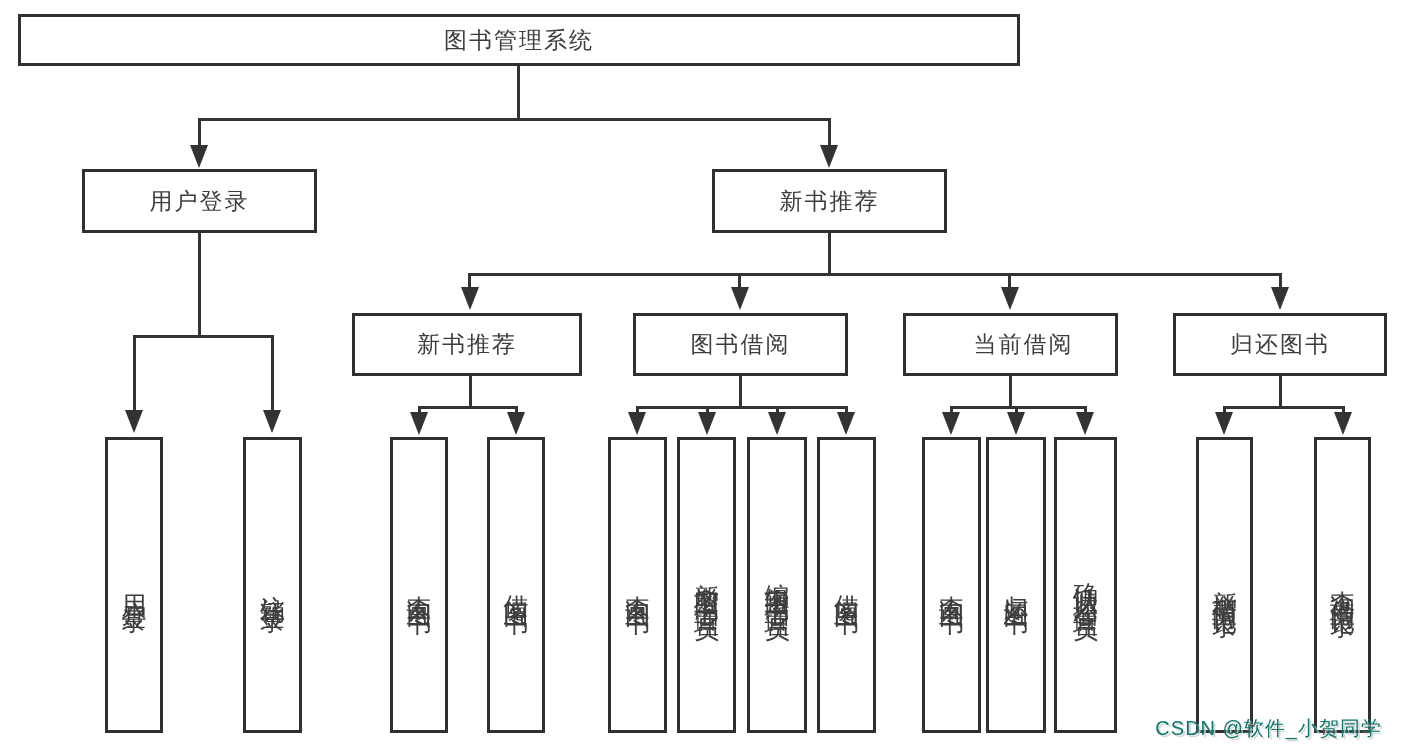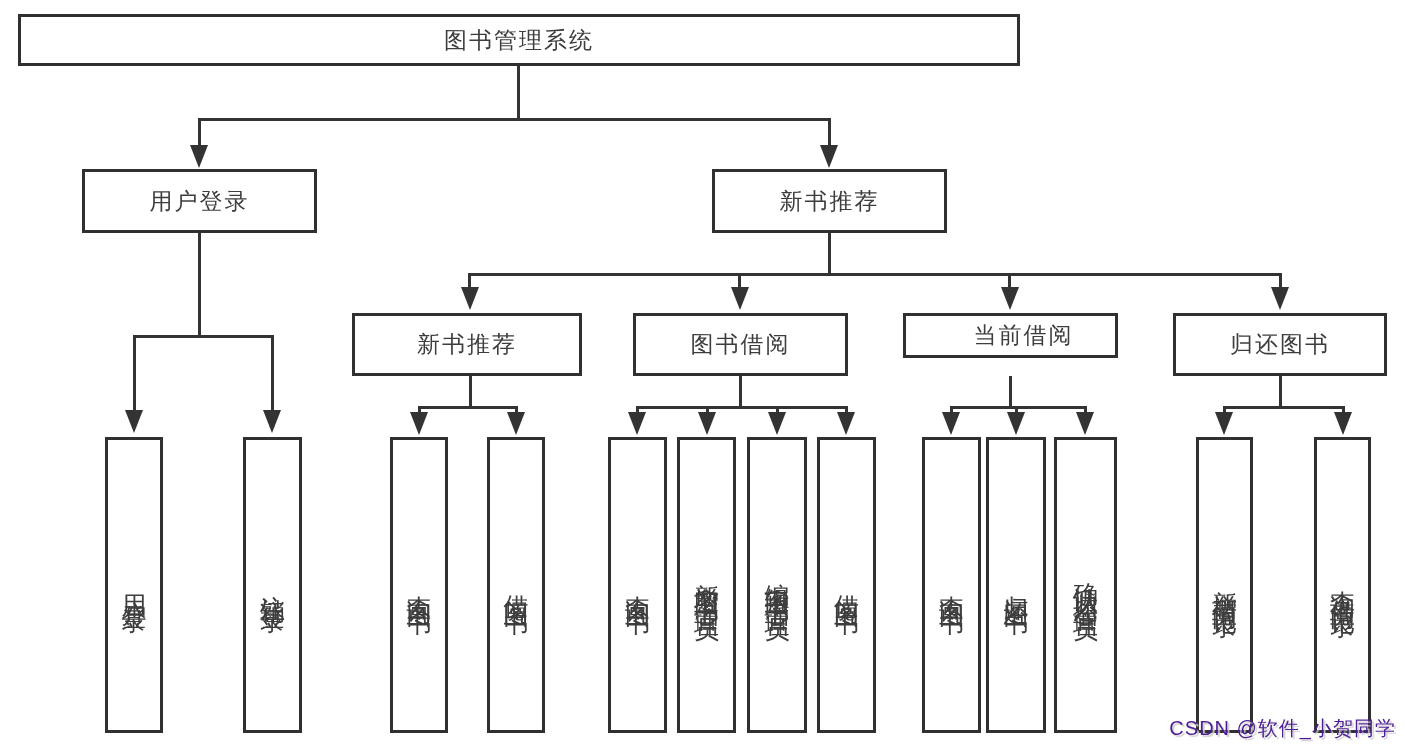--- a/index.html
+++ b/index.html
@@ -22,22 +22,22 @@
   
   .vl { position:absolute; width:3px; background:#333333; }
   .hl { position:absolute; height:3px; background:#333333; }
   
   .ah {
     position:absolute; width:0; height:0;
     border-left:9px solid transparent; border-right:9px solid transparent;
     border-top:23px solid #333333;
   }
   .watermark {
-    position:absolute; right:9px; bottom:5px;
-    font-size:20px; color:#4c1d95; letter-spacing:1px;
+    position:absolute; right:23px; bottom:5px;
+    font-size:20px; color:#0f766e; letter-spacing:1px;
     text-shadow:2px 2px 1px #d0d0d0; white-space:nowrap;
   }
 </style>
 </head>
 <body>
 
 <div class="canvas">
 
   <div class="vl" style="left:517px; top:66px; height:55px;"></div>
   <div class="hl" style="left:198px; top:118px; width:633px;"></div>
@@ -108,21 +108,21 @@
   <div class="box h" style="left:712px; top:169px; width:235px; height:64px;">
     <span class="lbl">新书推荐</span>
   </div>
 
   <div class="box h" style="left:352px; top:313px; width:230px; height:63px;">
     <span class="lbl">新书推荐</span>
   </div>
   <div class="box h" style="left:633px; top:313px; width:215px; height:63px;">
     <span class="lbl">图书借阅</span>
   </div>
-  <div class="box h" style="left:903px; top:313px; width:215px; height:45px;padding-left:26px;">
+  <div class="box h" style="left:903px; top:313px; width:215px; height:63px;padding-left:26px;">
     <span class="lbl">当前借阅</span>
   </div>
   <div class="box h" style="left:1173px; top:313px; width:214px; height:63px;">
     <span class="lbl">归还图书</span>
   </div>
 
   <div class="box v" style="left:105px; top:437px; width:58px; height:296px;">
     <span class="lbl">用户登录</span>
   </div>
   <div class="box v" style="left:243px; top:437px; width:59px; height:296px;">

